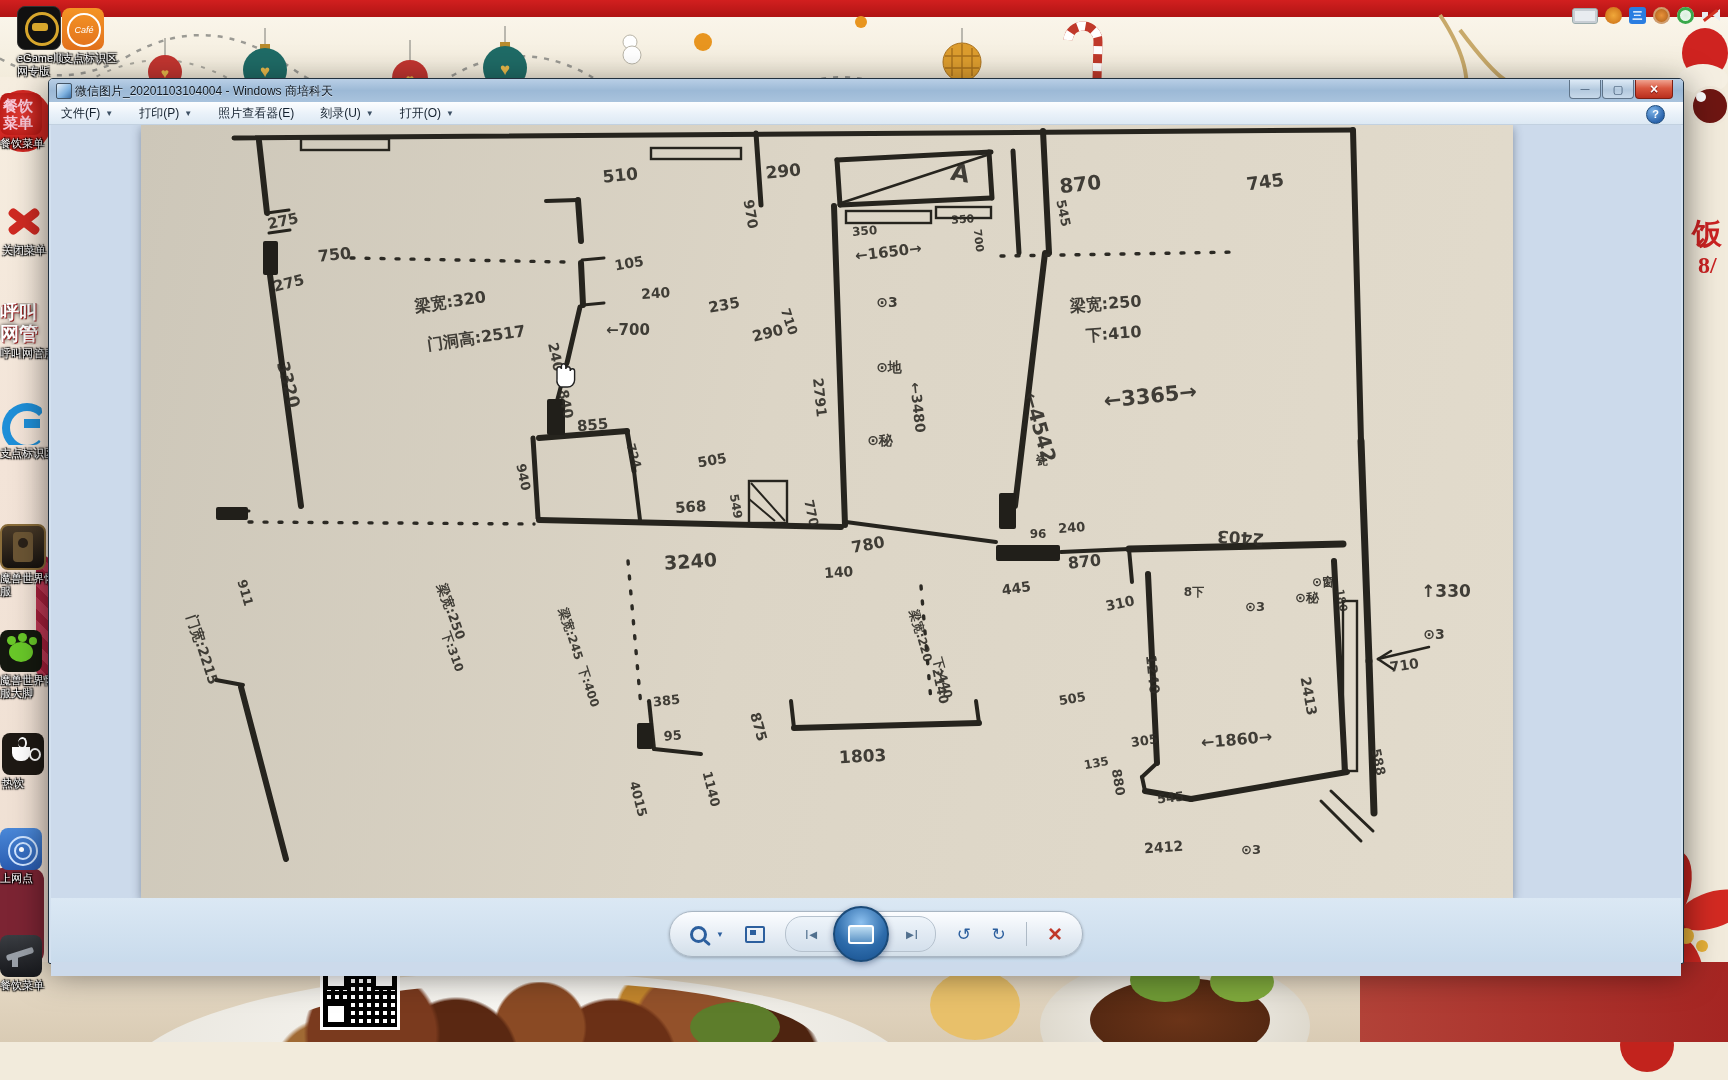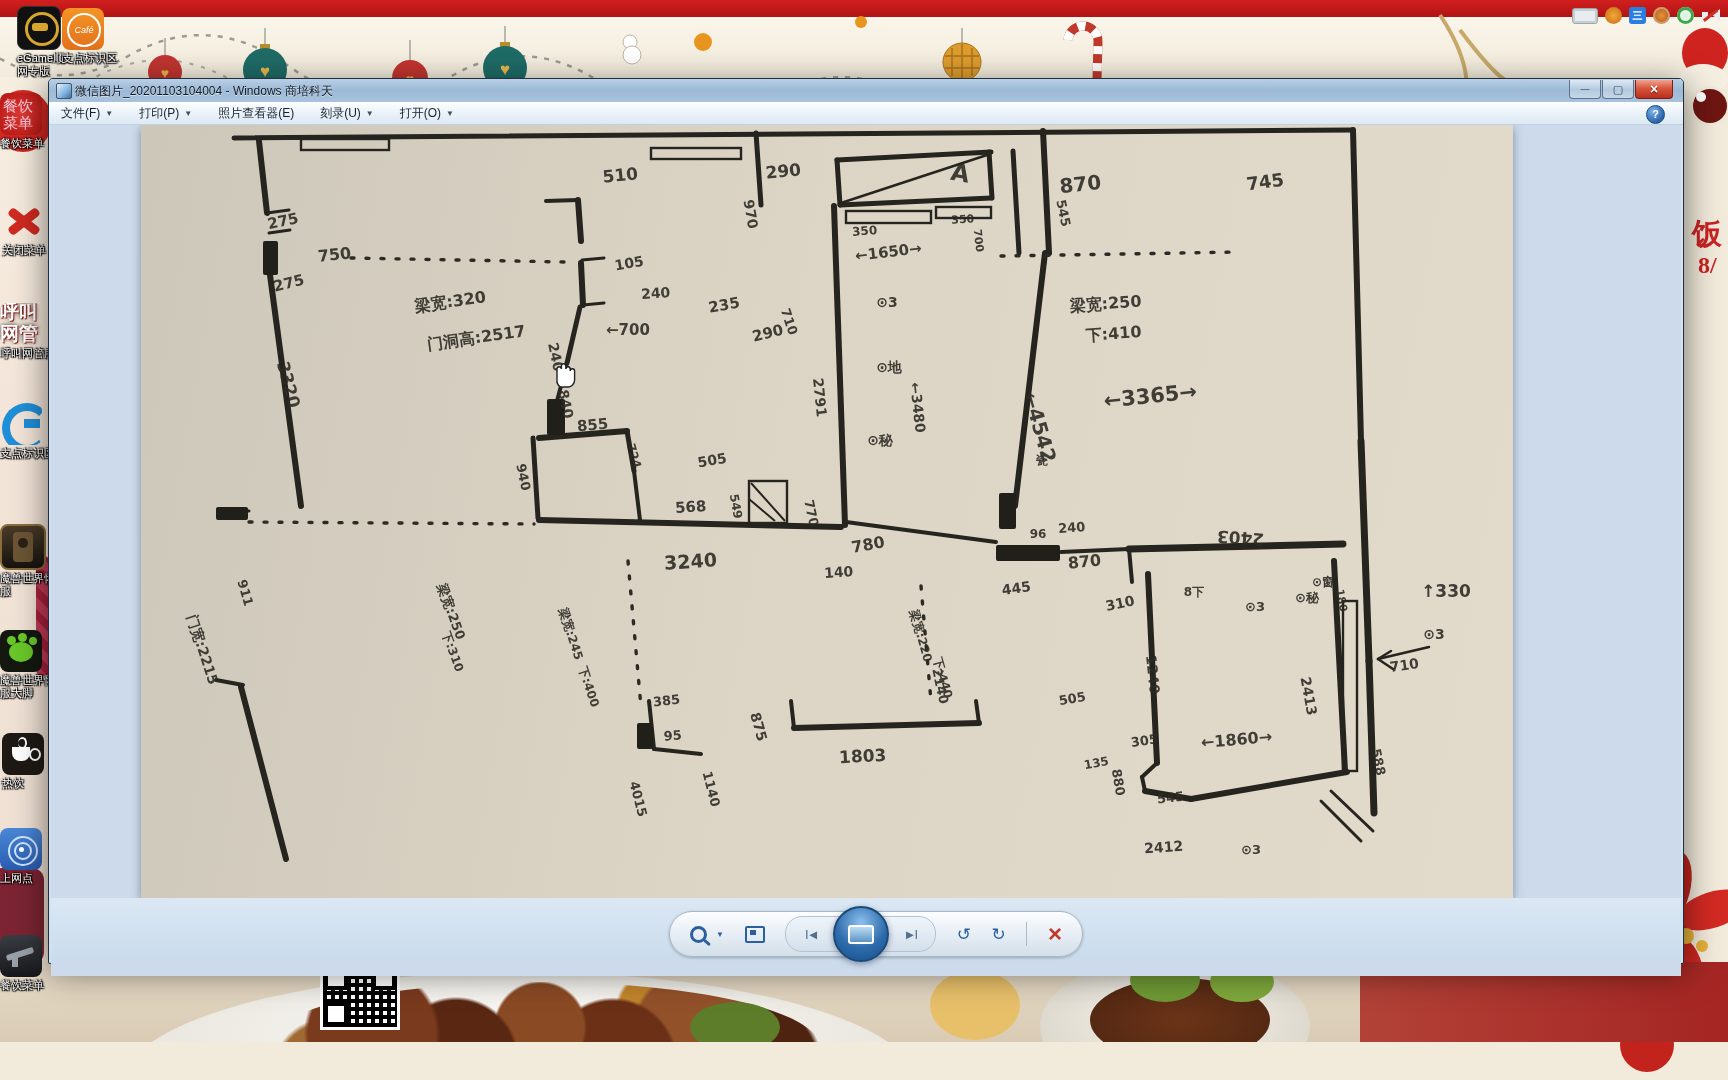--- a/index.html
+++ b/index.html
@@ -207,21 +207,21 @@
         <div class="lbl">eGame顺<br>网专版</div>
       </div>
       <div class="dicon" style="left: 62px; top: 8px;">
         <div class="ig" style="background:linear-gradient(#f49425,#e2711c);">
           <div style="position:absolute;left:5px;top:5px;width:30px;height:30px;border:2px solid #fff;border-radius:50%;color:#fff;font-size:9px;text-align:center;line-height:30px;font-style:italic;">Café</div>
         </div>
         <div class="lbl">支点标识区</div>
       </div>
       <div class="dicon" style="left: 0px; top: 93px;">
         <div class="ig" style="background:radial-gradient(#e03a34,#b31511);">
-          <div style="position:absolute;left:3px;top:4px;color:#f8c8d8;font-weight:normal;font-size:15px;line-height:17px;">餐饮<br>菜单</div>
+          <div style="position:absolute;left:3px;top:4px;color:#f8c8d8;font-weight:bold;font-size:15px;line-height:17px;">餐饮<br>菜单</div>
         </div>
         <div class="lbl">餐饮菜单</div>
       </div>
       <div class="dicon" style="left: 2px; top: 200px;">
         <div class="ig" style="background:transparent;">
           <div style="position:absolute;left:4px;top:17px;width:36px;height:9px;background:#cf2a22;border-radius:4px;transform:rotate(38deg);"></div>
           <div style="position:absolute;left:4px;top:17px;width:36px;height:9px;background:#cf2a22;border-radius:4px;transform:rotate(-38deg);"></div>
         </div>
         <div class="lbl">关闭菜单</div>
       </div>

